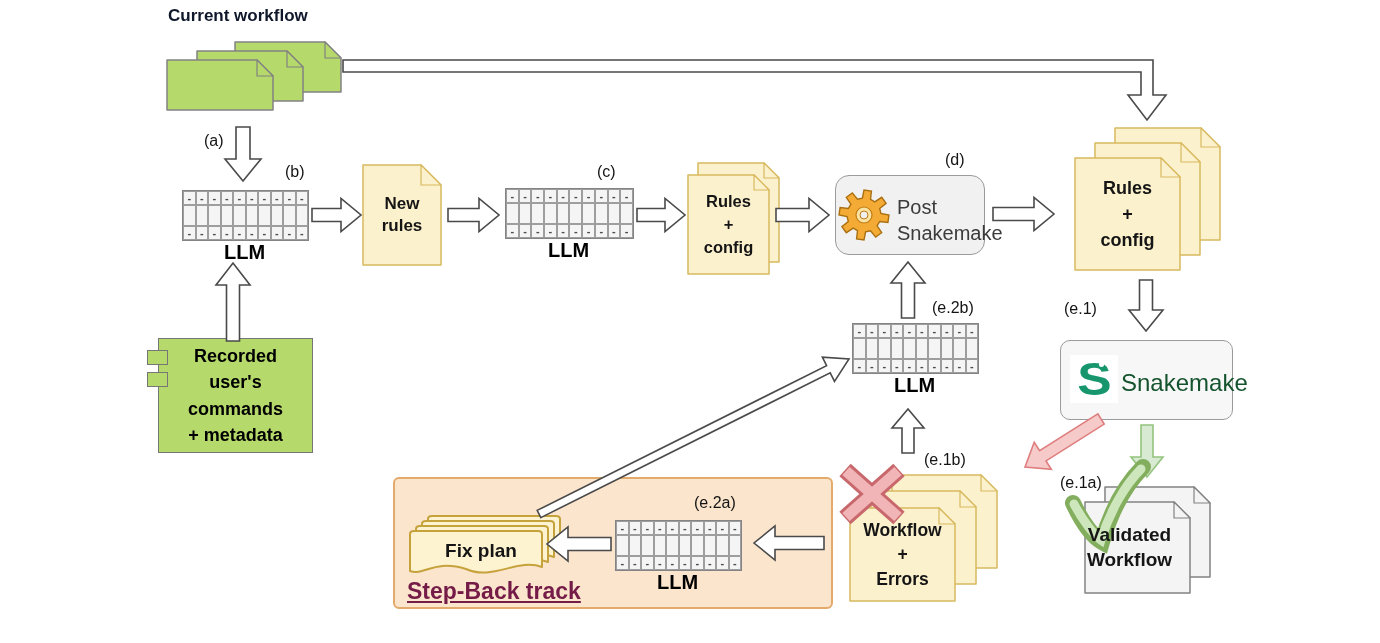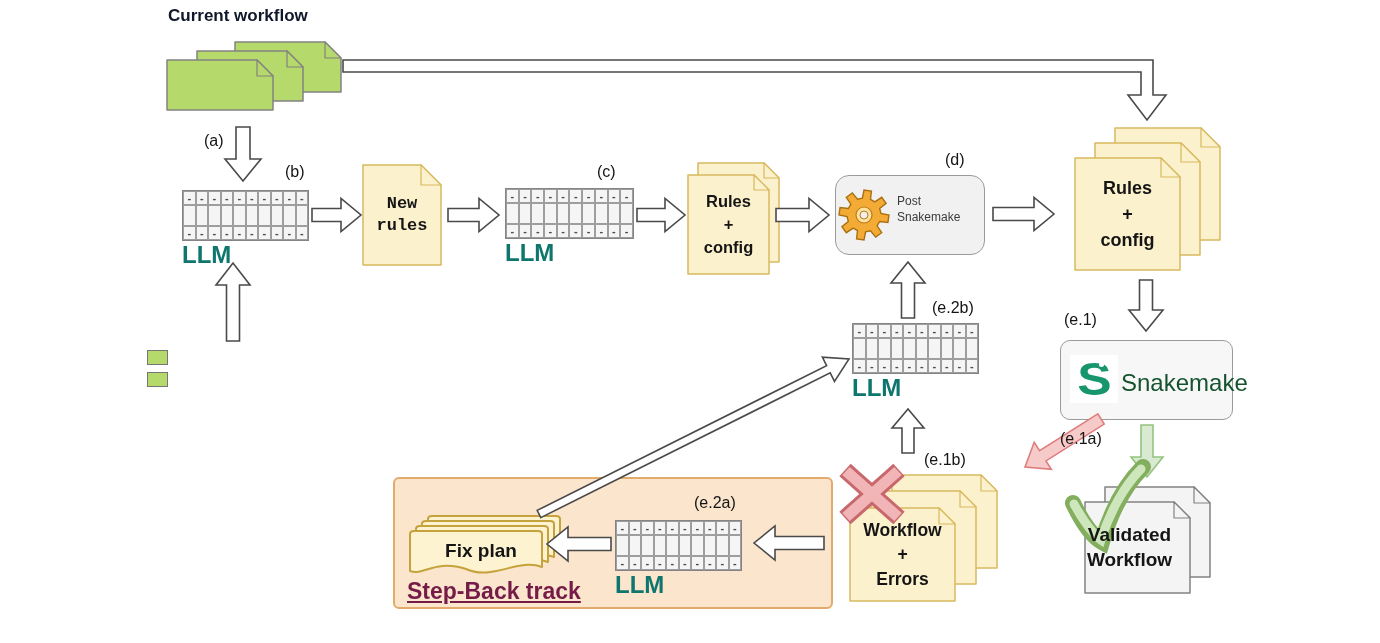--- a/index.html
+++ b/index.html
@@ -8,29 +8,29 @@
   .box{position:absolute;box-sizing:border-box;z-index:1;}
   #shapes{position:absolute;left:0;top:0;z-index:2;}
   .txt{position:absolute;z-index:3;color:#0f172a;white-space:nowrap;}
   .lbl{font-size:16px;color:#141414;}
   .doc-label{position:absolute;z-index:3;display:flex;flex-direction:column;align-items:center;
              justify-content:center;text-align:center;font-weight:bold;color:#151515;}
   .llm-grid{position:absolute;z-index:3;display:grid;grid-template-columns:repeat(10,1fr);
             grid-template-rows:14px 21px 14px;border:1px solid #848484;background:#fcfcfc;}
   .llm-cell{border:0.75px solid #9e9e9e;background:#f5f5f5;display:flex;align-items:center;
             justify-content:center;font-size:11px;font-weight:bold;color:#4c4c4c;line-height:1;}
-  .llm-label{position:absolute;z-index:3;font-weight:bold;font-size:24px;color:#0f766e;}
+  .llm-label{position:absolute;z-index:3;font-weight:bold;font-size:20px;text-align:center;color:#000000;}
   #recorded-box{left:158px;top:338px;width:155px;height:115px;background:#b5d96a;
                 border:1.6px solid #767676;display:flex;flex-direction:column;align-items:center;
                 justify-content:center;text-align:center;font-weight:bold;font-size:18px;line-height:1.45;z-index:1;}
   .comp-tab{position:absolute;width:21px;height:15px;background:#b5d96a;border:1.6px solid #767676;
             box-sizing:border-box;z-index:2;}
   #postproc-box{left:835px;top:175px;width:150px;height:80px;background:#f1f1f1;
                 border:1.6px solid #9b9b9b;border-radius:14px;}
-  #postproc-text{left:897px;top:194px;font-size:12px;line-height:1.3;color:#3b3b3b;z-index:3;}
+  #postproc-text{left:897px;top:194px;font-size:20px;line-height:1.3;color:#3b3b3b;z-index:3;}
   #snakemake-box{left:1060px;top:340px;width:173px;height:80px;background:#f7f7f7;
                  border:1.6px solid #9b9b9b;border-radius:10px;}
   #snakemake-tile{left:1070px;top:355px;width:48px;height:48px;background:#ffffff;z-index:2;
                   display:flex;align-items:center;justify-content:center;position:absolute;}
   #snakemake-s{font-size:46px;font-weight:900;color:#17966e;line-height:1;transform:scaleX(1.12);}
   #snakemake-eye{position:absolute;left:1099px;top:362px;width:5px;height:5px;border-radius:50%;
                  background:#ffffff;z-index:3;}
   #snakemake-label{left:1121px;top:369px;font-size:24px;color:#14532d;z-index:3;}
   #stepback-panel{left:393px;top:477px;width:440px;height:132px;background:#fce5cd;
                   border:2px solid #e3ab6b;border-radius:6px;}
@@ -38,20 +38,26 @@
                   color:#741b47;z-index:3;}
   #fixplan-label{left:412px;top:528px;width:138px;height:46px;font-size:19px;}
   #title{left:168px;top:6px;font-size:17px;font-weight:bold;}
 </style>
 </head>
 <body>
 
 <div id="canvas">
 
   <div id="stepback-panel" class="box"></div>
+  <div id="recorded-box" class="box">
+    <span>Recorded</span>
+    <span>user's</span>
+    <span>commands</span>
+    <span>+ metadata</span>
+  </div>
   <div class="comp-tab" style="left:147px;top:350px;"></div>
   <div class="comp-tab" style="left:147px;top:372px;"></div>
   <div id="postproc-box" class="box"></div>
   <div id="snakemake-box" class="box"></div>
   <div id="snakemake-tile">
     <span id="snakemake-s">S</span>
   </div>
   <div id="snakemake-eye"></div>
 
   <svg id="shapes" width="1380" height="643">
@@ -113,22 +119,22 @@
       <path d="M1073,503 C1082,522 1093,537 1102,542 C1111,511 1126,484 1143,467" stroke="#82ae5d" stroke-width="16" fill="none" stroke-linecap="round"></path>
       <path d="M1074,504 C1083,521 1094,535 1101,540 C1110,511 1125,485 1141,469" stroke="#cde6bb" stroke-width="9" fill="none" stroke-linecap="round"></path>
     </svg>
 
   <div id="title" class="txt">Current workflow</div>
 
   <div class="txt lbl" style="left:204px;top:132px;">(a)</div>
   <div class="txt lbl" style="left:285px;top:163px;">(b)</div>
   <div class="txt lbl" style="left:597px;top:163px;">(c)</div>
   <div class="txt lbl" style="left:945px;top:151px;">(d)</div>
-  <div class="txt lbl" style="left:1064px;top:311px;">(e.1)</div>
-  <div class="txt lbl" style="left:1060px;top:430px;">(e.1a)</div>
+  <div class="txt lbl" style="left:1064px;top:300px;">(e.1)</div>
+  <div class="txt lbl" style="left:1060px;top:474px;">(e.1a)</div>
   <div class="txt lbl" style="left:924px;top:451px;">(e.1b)</div>
   <div class="txt lbl" style="left:694px;top:494px;">(e.2a)</div>
   <div class="txt lbl" style="left:932px;top:299px;text-align:right;">(e.2b)</div>
 
   <div class="llm-grid" style="left:182px;top:190px;width:125px;">
       <div class="llm-cell">-</div>
       <div class="llm-cell">-</div>
       <div class="llm-cell">-</div>
       <div class="llm-cell">-</div>
       <div class="llm-cell">-</div>
@@ -255,21 +261,21 @@
       <div class="llm-cell">-</div>
       <div class="llm-cell">-</div>
       <div class="llm-cell">-</div>
       <div class="llm-cell">-</div>
       <div class="llm-cell">-</div>
       <div class="llm-cell">-</div>
       <div class="llm-cell">-</div>
     </div>
   <div class="llm-label" style="left:615px;top:571px;width:125px;">LLM</div>
 
-  <div class="doc-label" style="left:363px;top:167px;width:78px;height:96px;font-size:17px;line-height:1.3;font-family:Liberation Mono, monospace;">
+  <div class="doc-label" style="left:363px;top:167px;width:78px;height:96px;font-size:17px;line-height:1.3;">
     <span>New</span>
       <span>rules</span>
   </div>
 
   <div class="doc-label" style="left:688px;top:177px;width:81px;height:95px;font-size:16.5px;line-height:1.4;">
     <span>Rules</span>
     <span>+</span>
     <span>config</span>
   </div>
 

